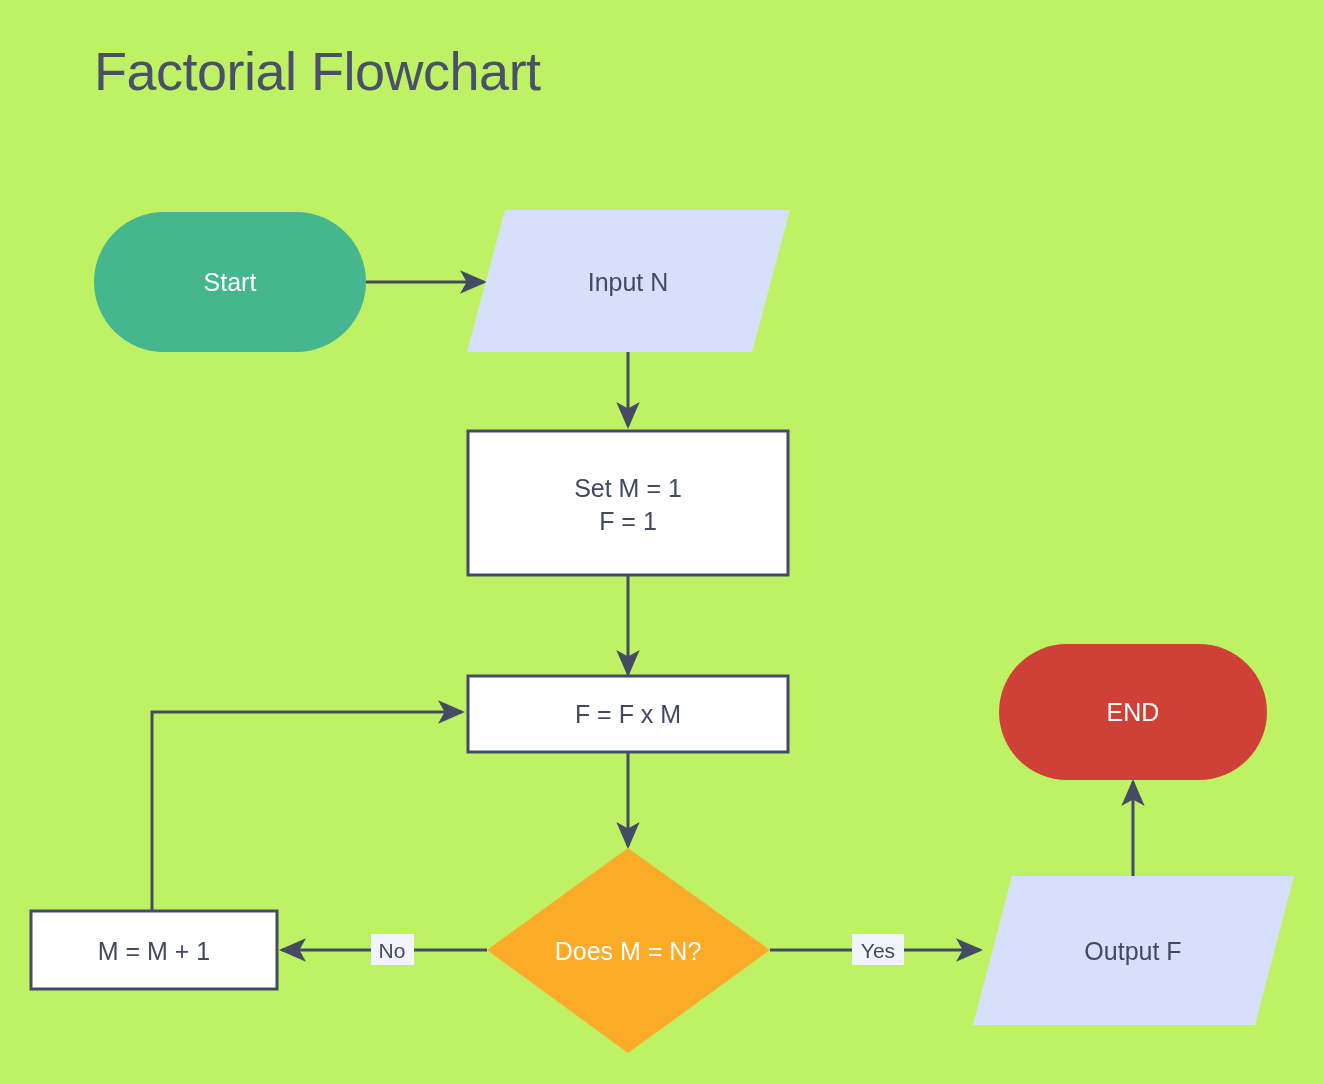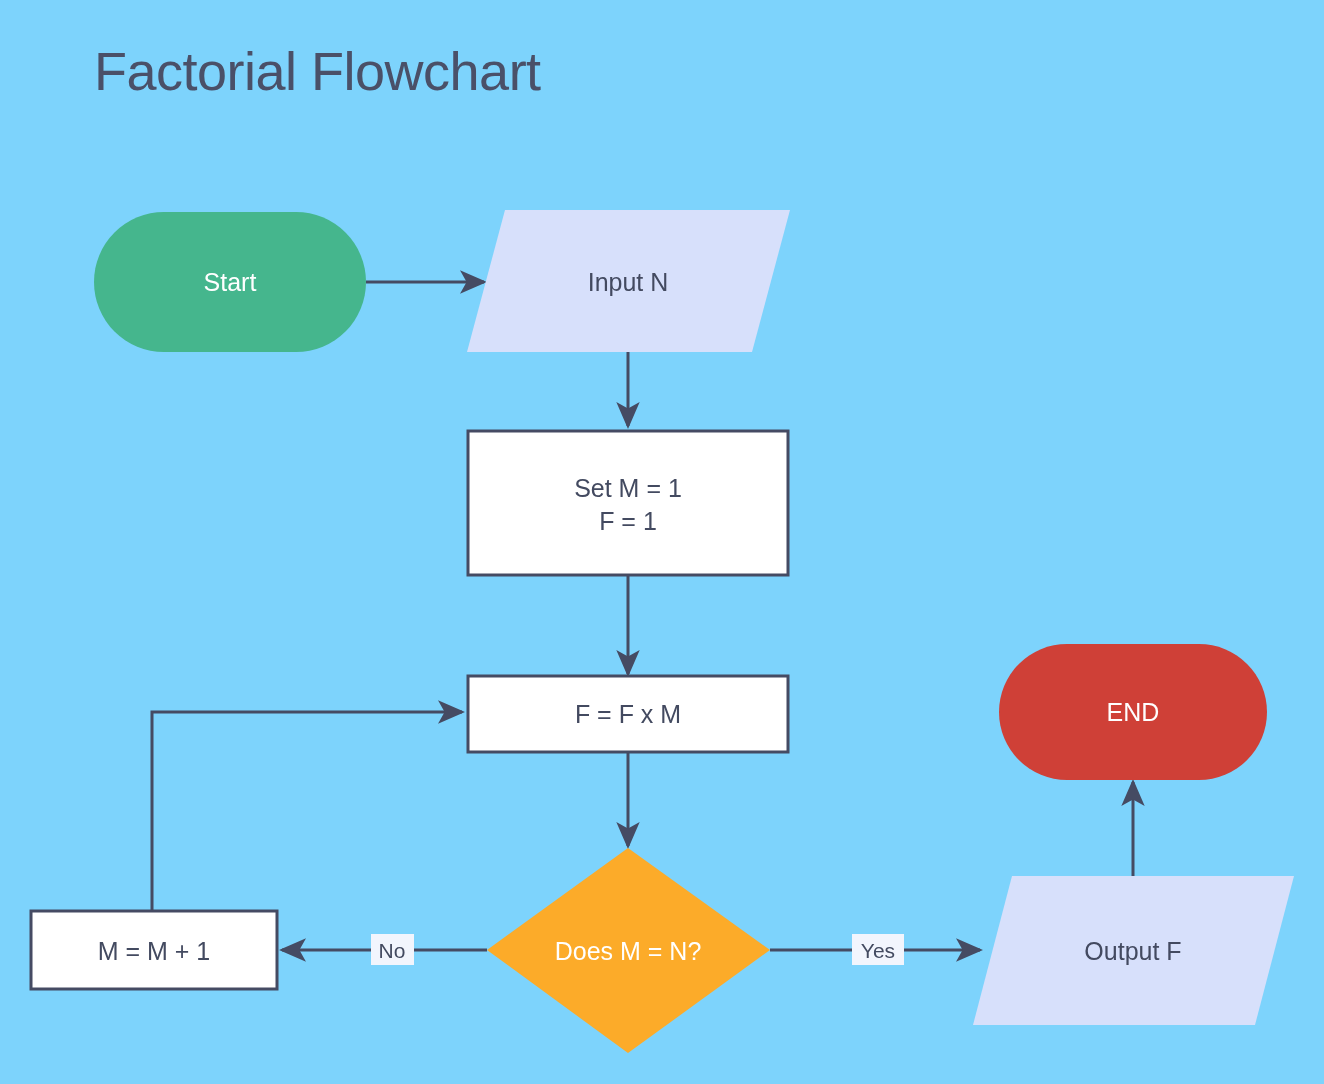--- a/index.html
+++ b/index.html
@@ -10,21 +10,21 @@
   body {
     font-family: "Liberation Sans", sans-serif;
     width: 1324px;
     height: 1084px;
     overflow: hidden;
   }
   #canvas {
     position: relative;
     width: 1324px;
     height: 1084px;
-    background: #7dd3fc;
+    background: #bef264;
   }
   #page-title {
     position: absolute;
     left: 94px;
     top: 40px;
     font-size: 54px;
     font-weight: 500;
     color: #4a5068;
     letter-spacing: -0.5px;
     white-space: nowrap;

